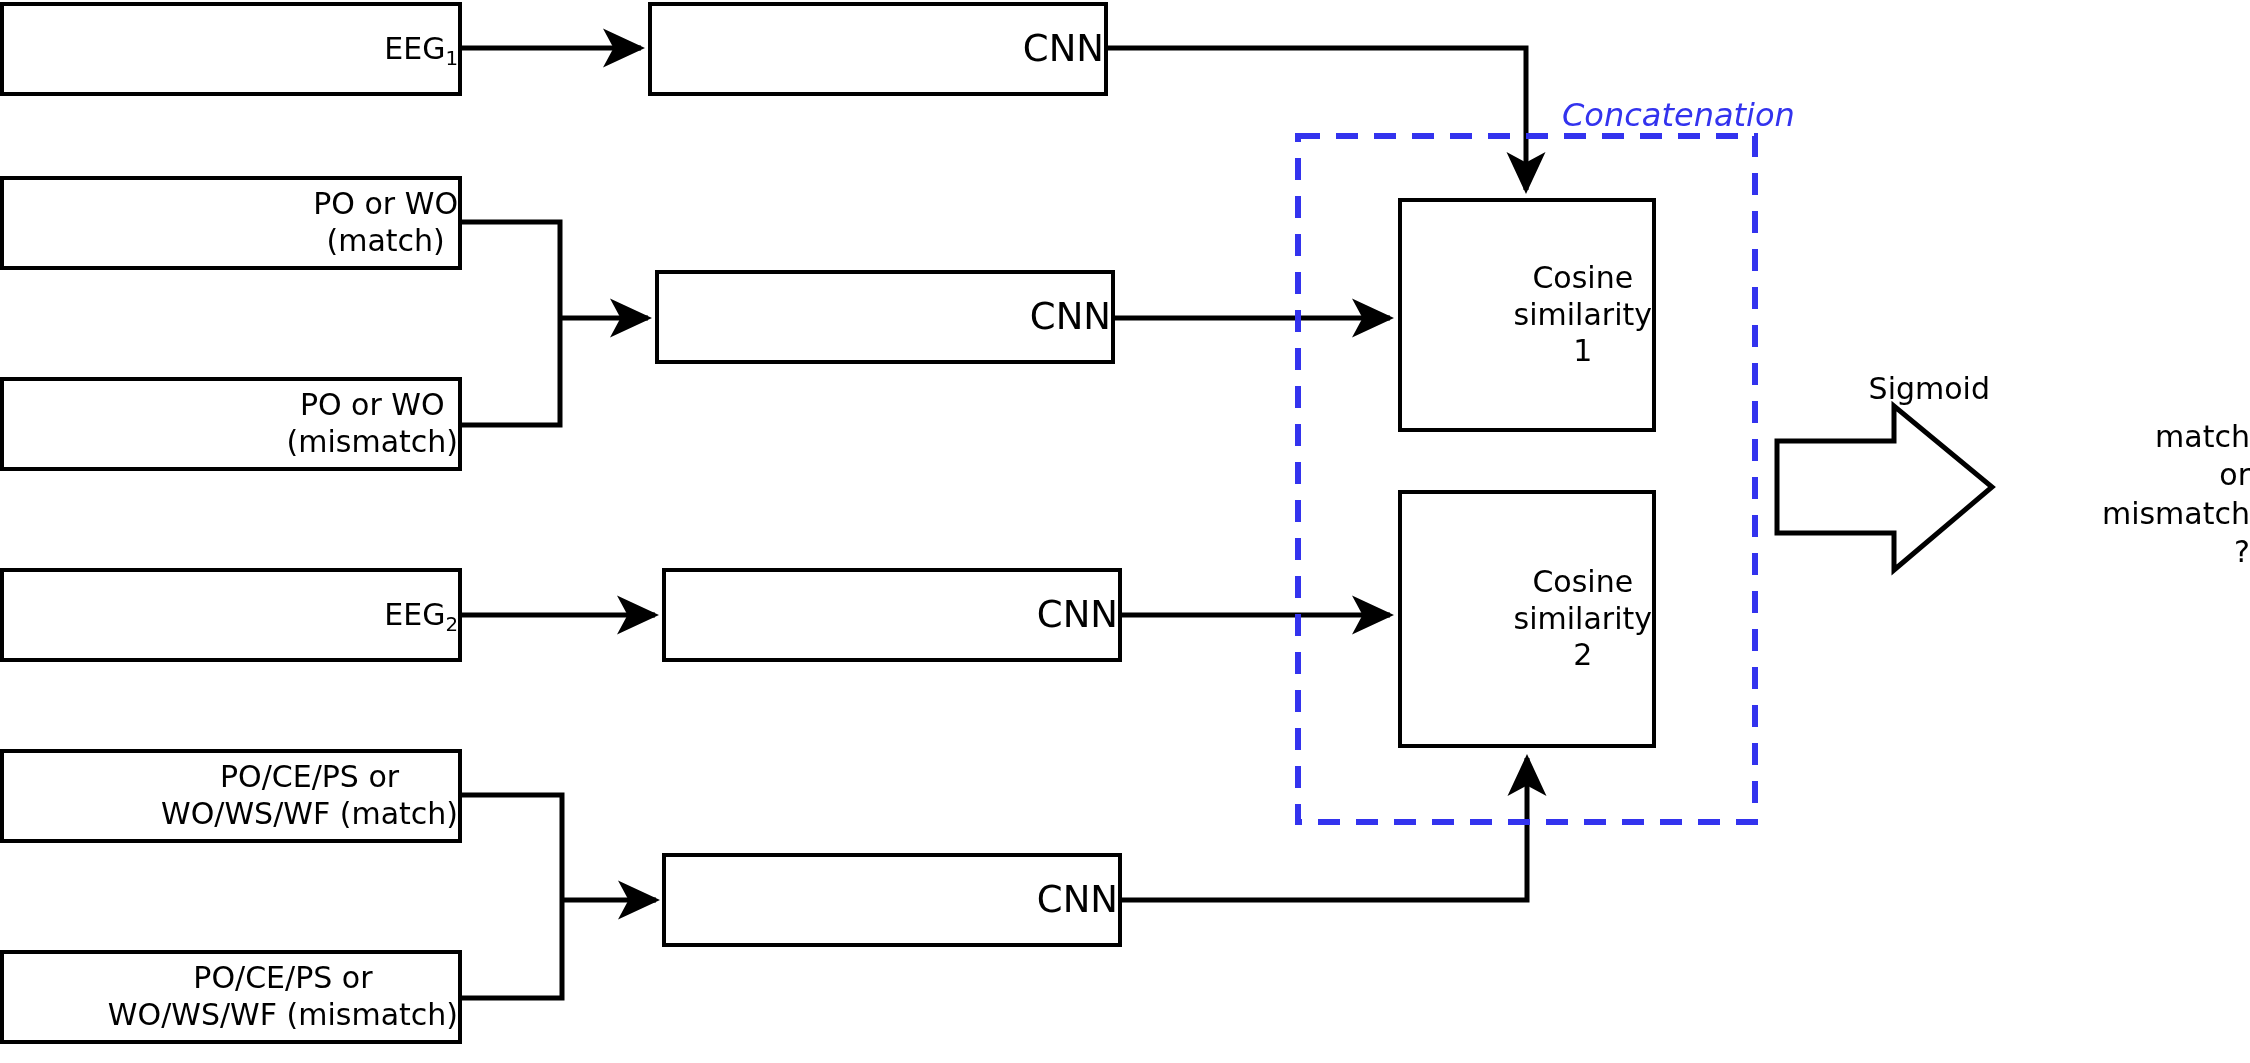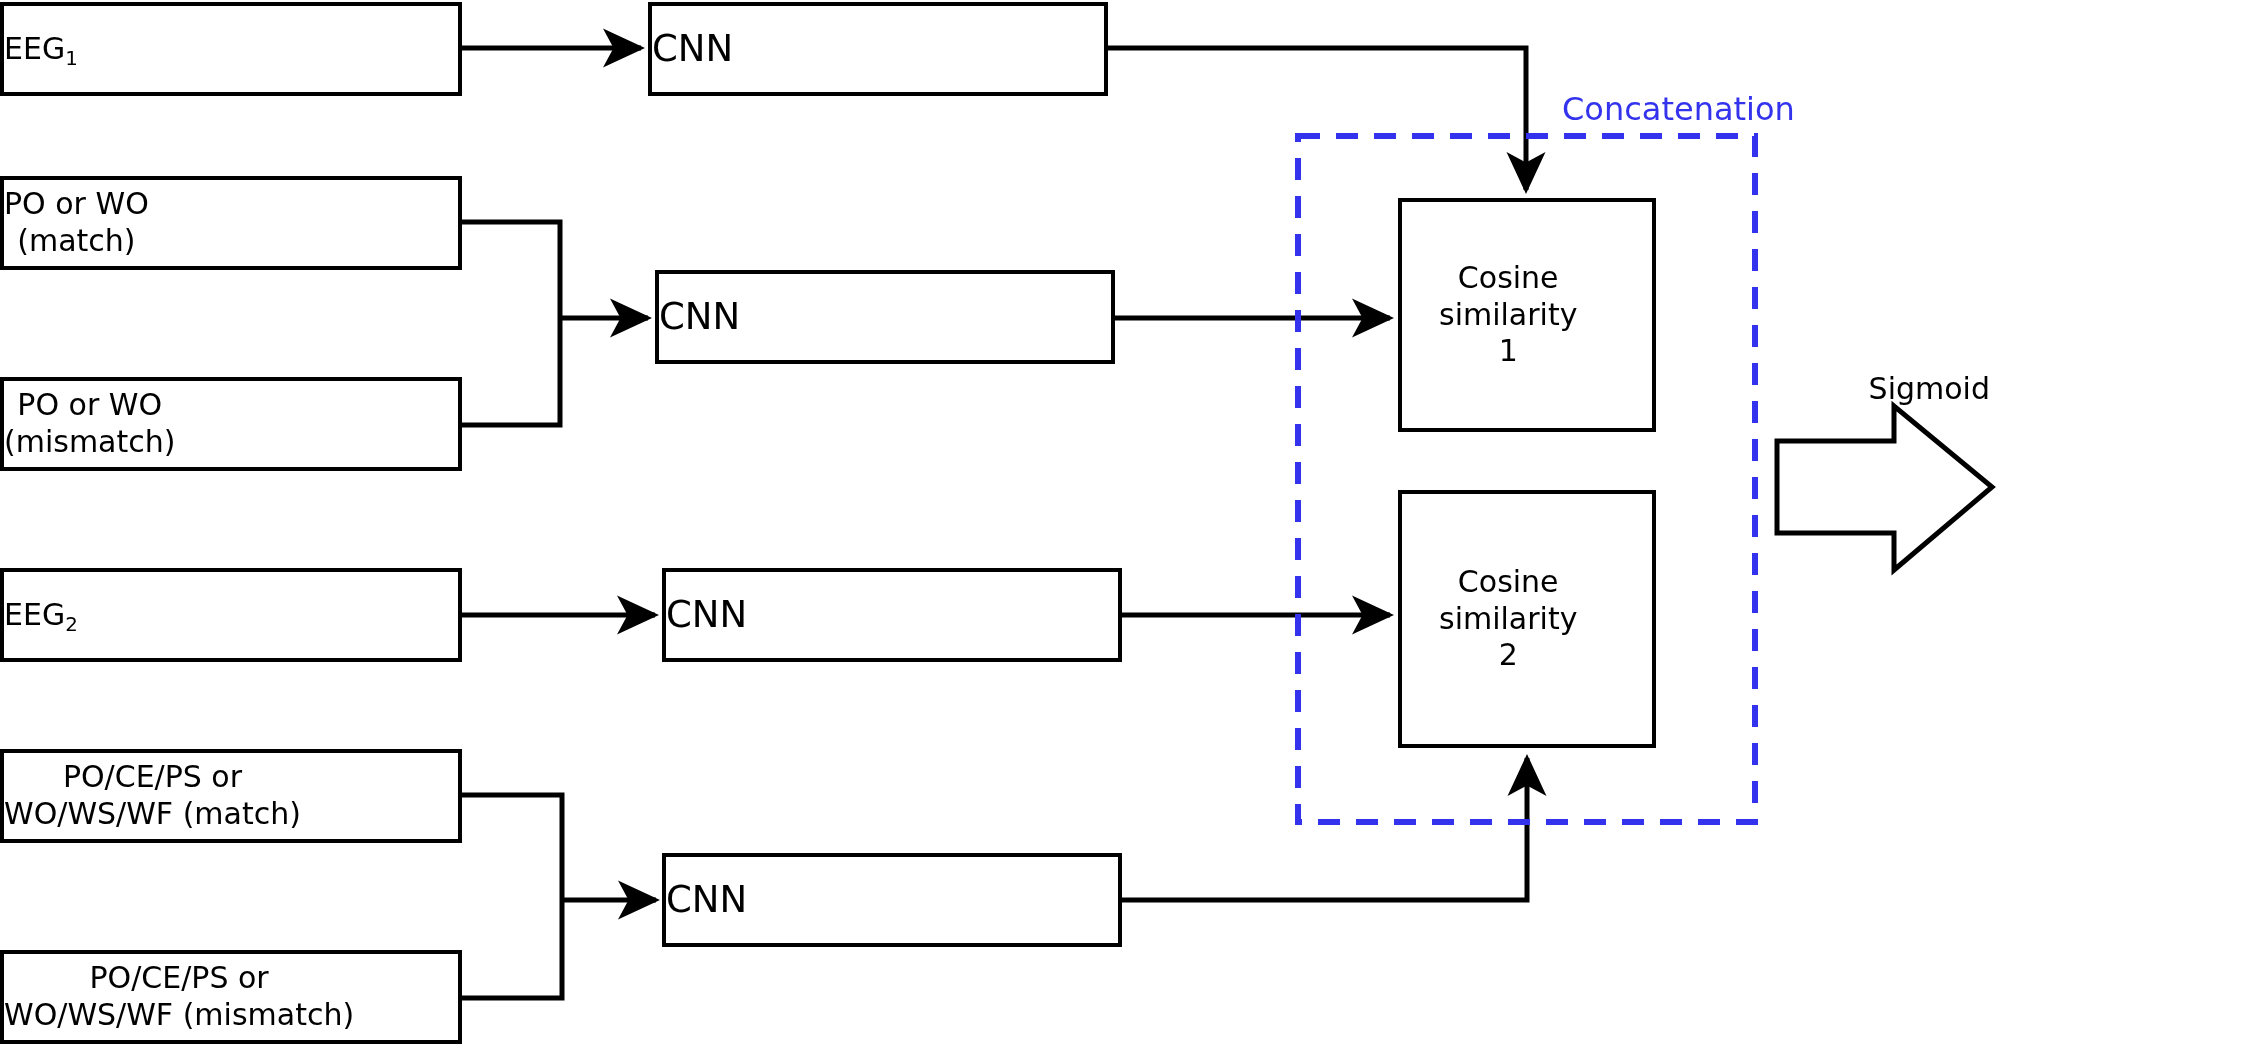--- a/index.html
+++ b/index.html
@@ -24,21 +24,21 @@
     width: 2250px;
     height: 1063px;
   }
   .node-box {
     position: absolute;
     box-sizing: border-box;
     border: 4px solid #000000;
     background: #ffffff;
     display: flex;
     align-items: center;
-    justify-content: flex-start;
+    justify-content: flex-end;
     text-align: center;
     color: #000000;
     line-height: 1.22;
     white-space: pre-line;
   }
   .input-box { font-size: 30px; }
   .cnn-box   { font-size: 37px; }
   .cos-box   { font-size: 30px; padding-left: 37px; }
   .free-label {
     position: absolute;
@@ -125,18 +125,22 @@
   <div class="node-box cnn-box" style="left:662px; top:853px; width:460px; height:94px;">CNN</div>
 
   <div class="node-box cos-box" style="left:1398px; top:198px; width:258px; height:234px;">Cosine
 similarity
 1</div>
 
   <div class="node-box cos-box" style="left:1398px; top:490px; width:258px; height:258px;">Cosine
 similarity
 2</div>
 
-  <div class="concat-label" style="left:1562px; top:90px;">Concatenation</div>
+  <div class="concat-label" style="left:1562px; top:96px;font-style:italic;">Concatenation</div>
 
   <div class="free-label" style="left:1770px; top:370px; width:220px;">Sigmoid</div>
 
+  <div class="free-label" style="left:2040px; top:418px; width:210px;">match
+or
+mismatch
+?</div>
 
 </div>
 
 </body></html>

